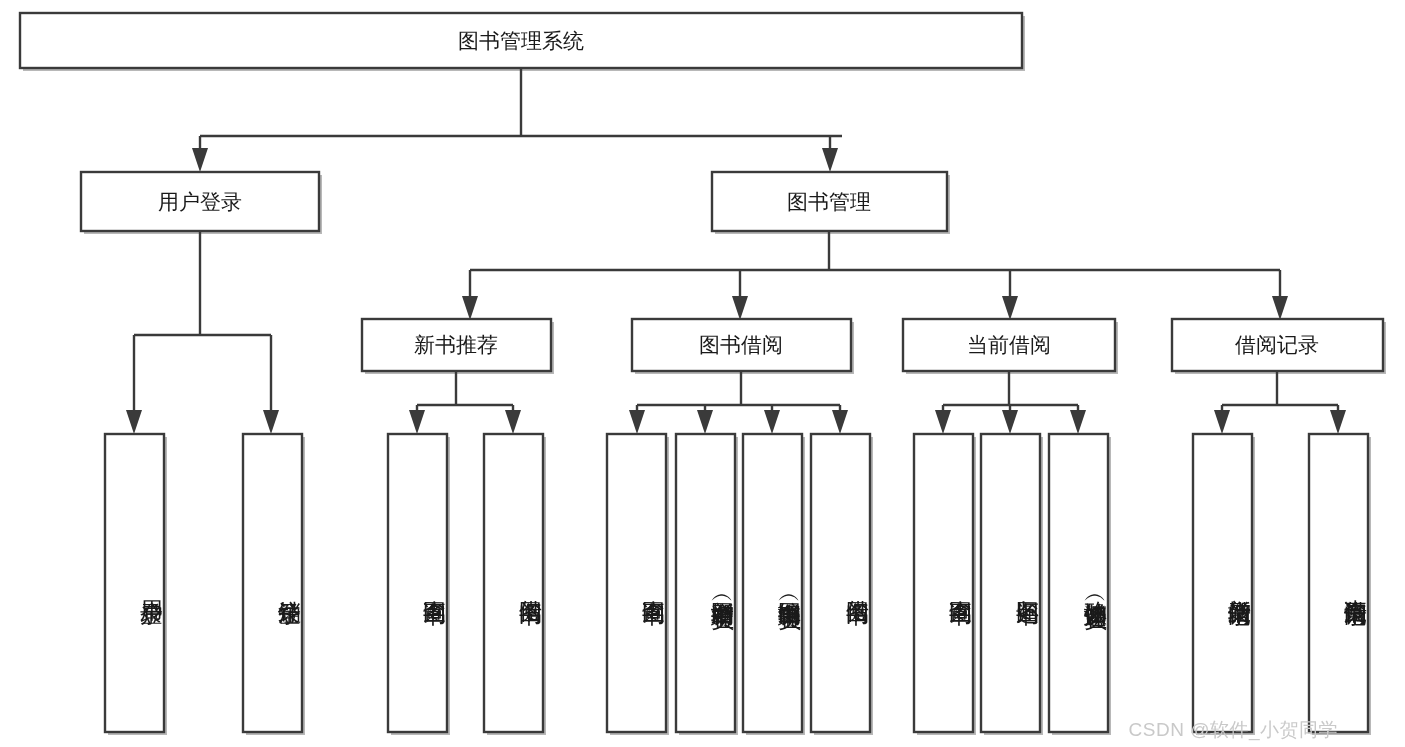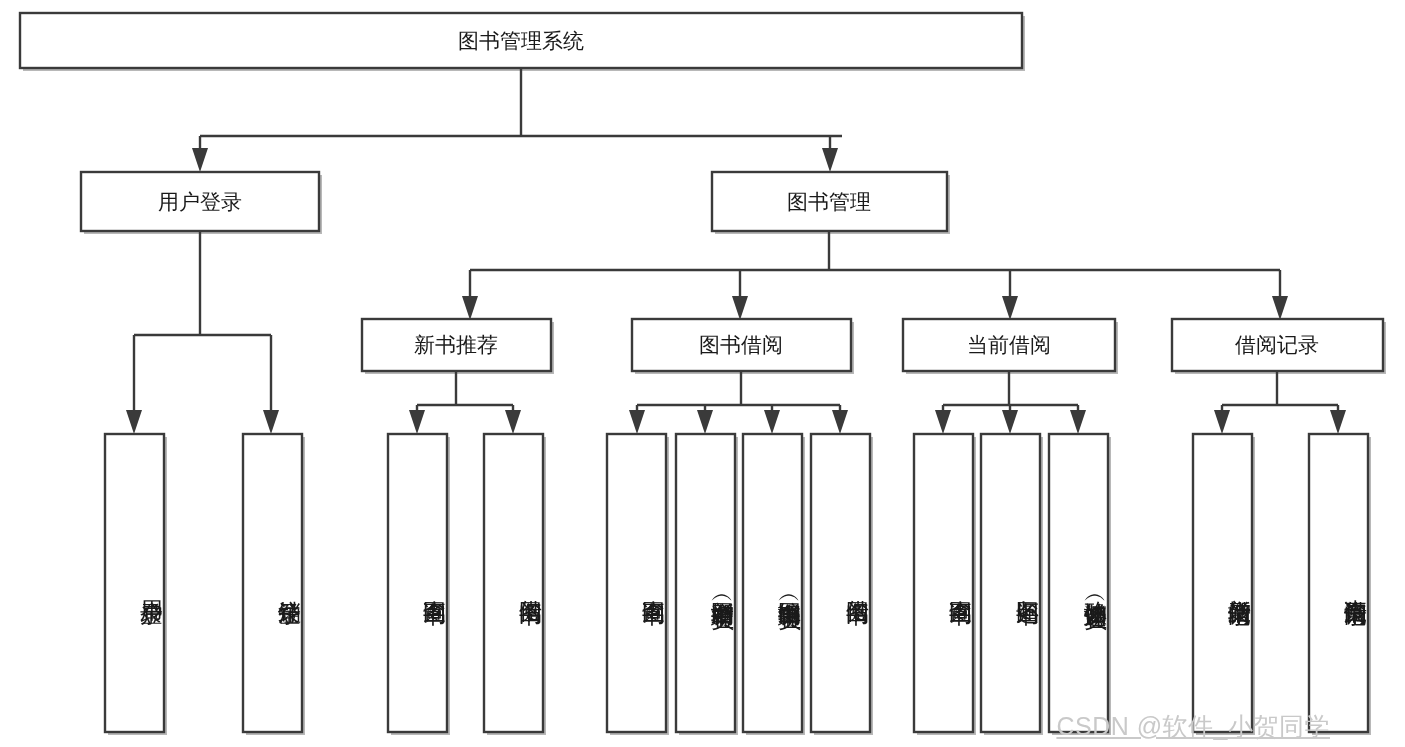--- a/index.html
+++ b/index.html
@@ -65,28 +65,27 @@
     letter-spacing: 1px;
     text-align: center;
     display: flex;
     align-items: flex-start;
     justify-content: center;
     white-space: nowrap;
     pointer-events: none;
   }
   .watermark {
     position: absolute;
-    right: 8px;
+    right: 0;
     bottom: 4px;
     font-family: "Liberation Sans", sans-serif;
-    font-size: 25px;
+    font-size: 19px;
     color: #c9c9c9;
     letter-spacing: 0.5px;
     white-space: nowrap;
-    text-decoration: underline;
   }
 </style>
 </head>
 <body>
 
 <div id="diagram-root">
 
   <svg class="diagram-canvas" viewBox="0 0 1405 747">
 
     <g>

